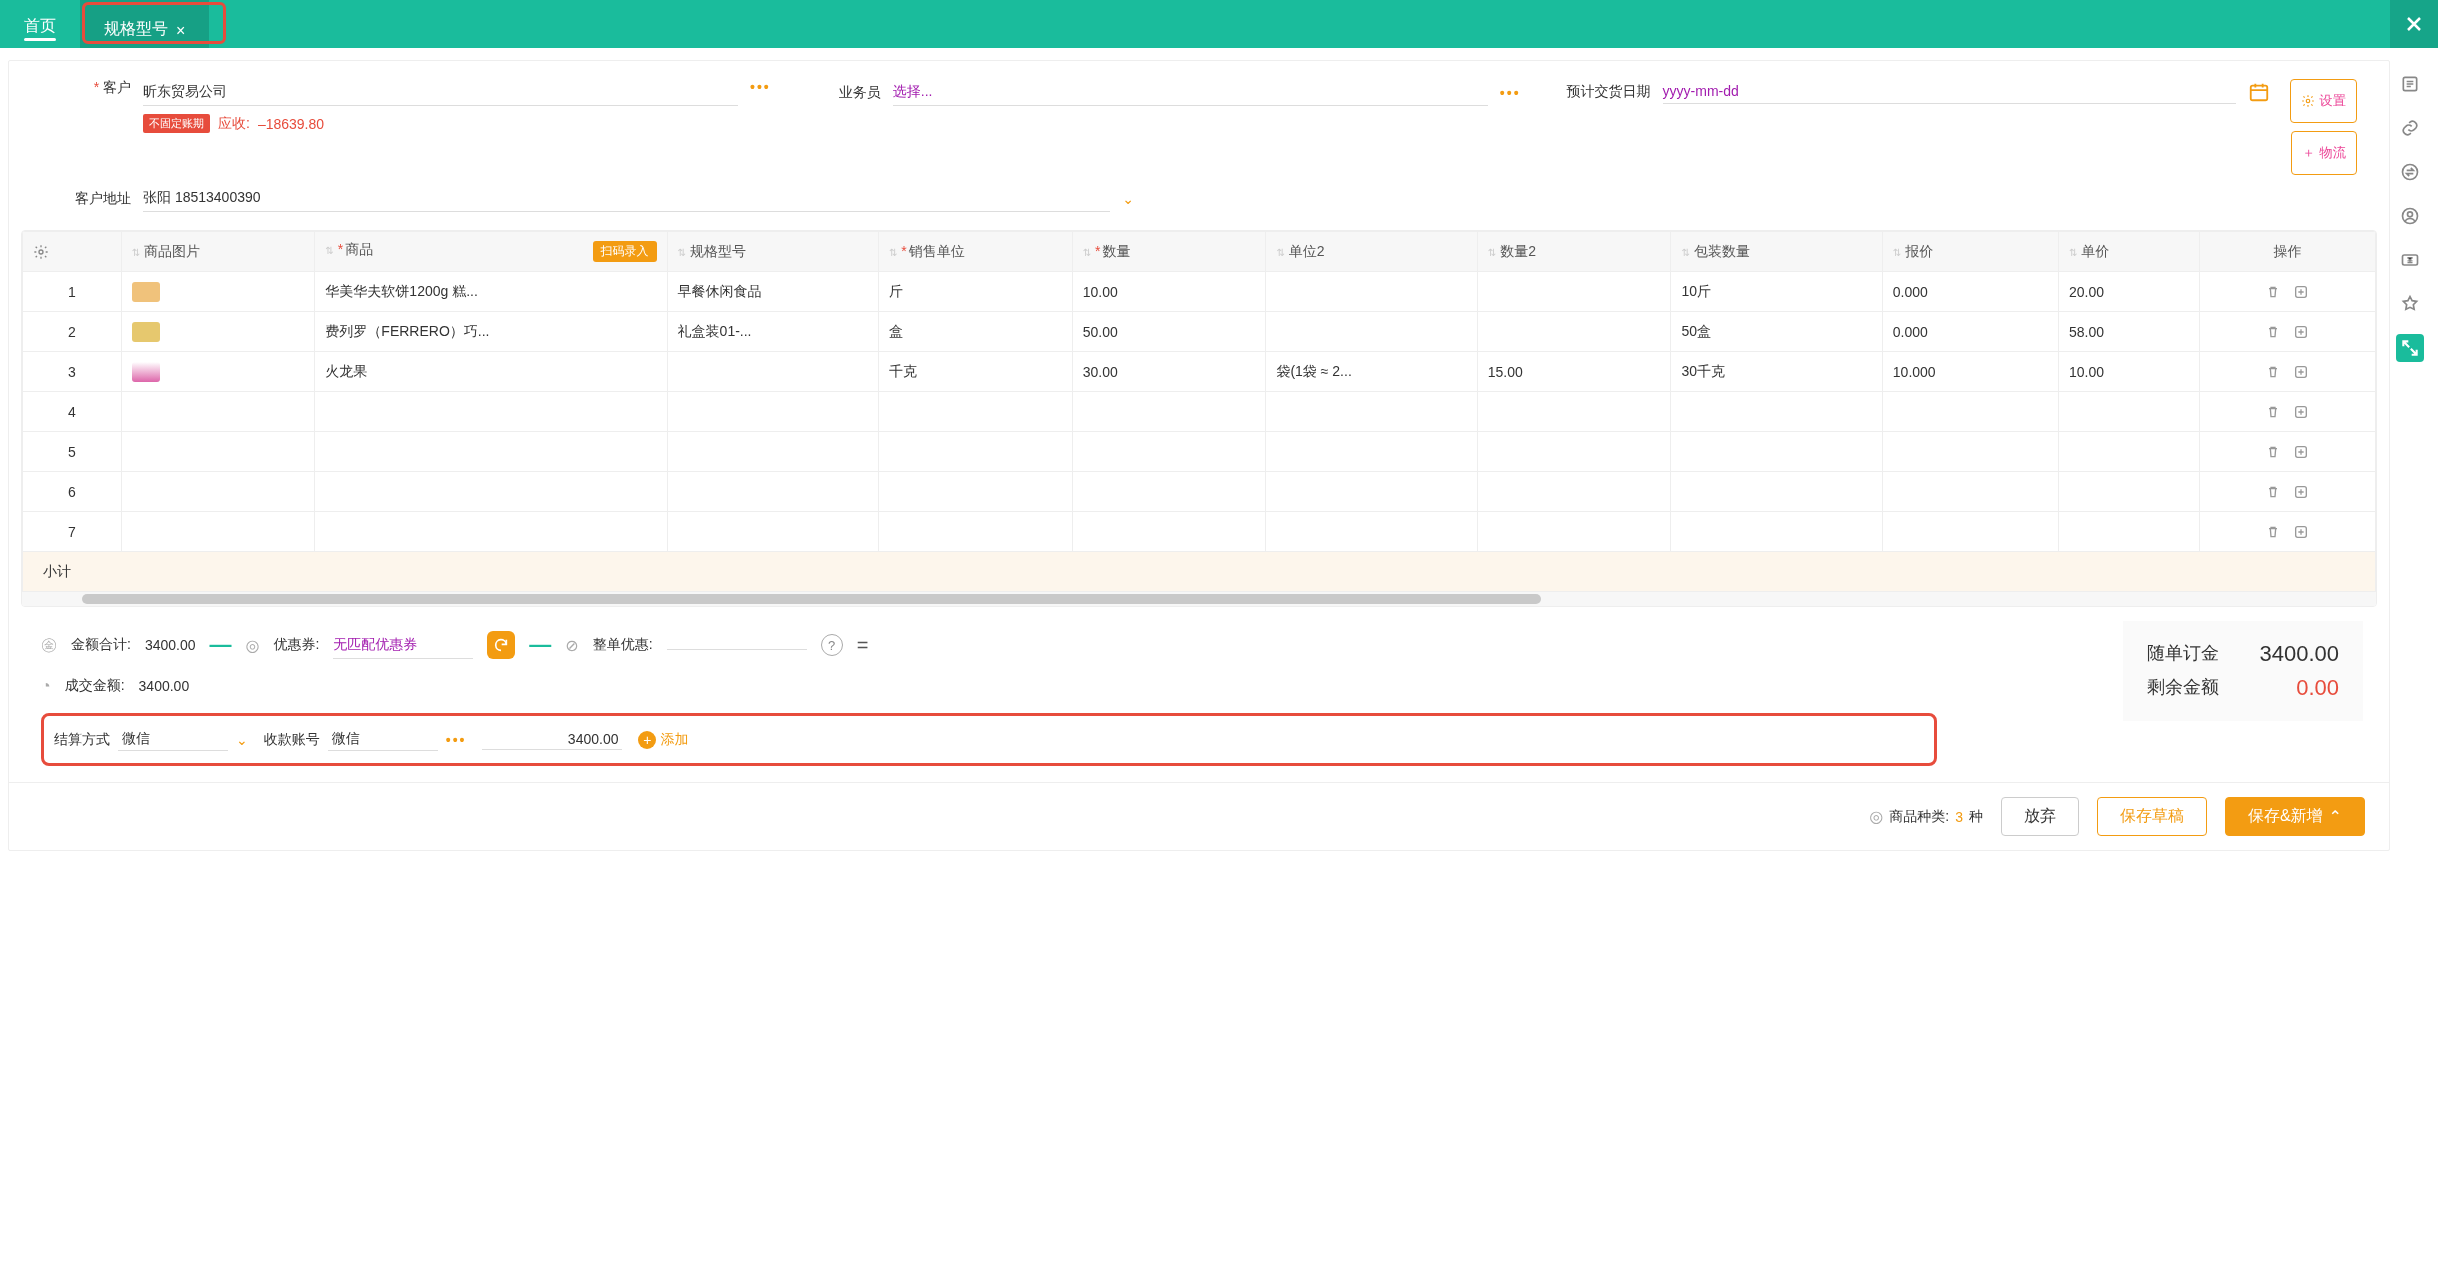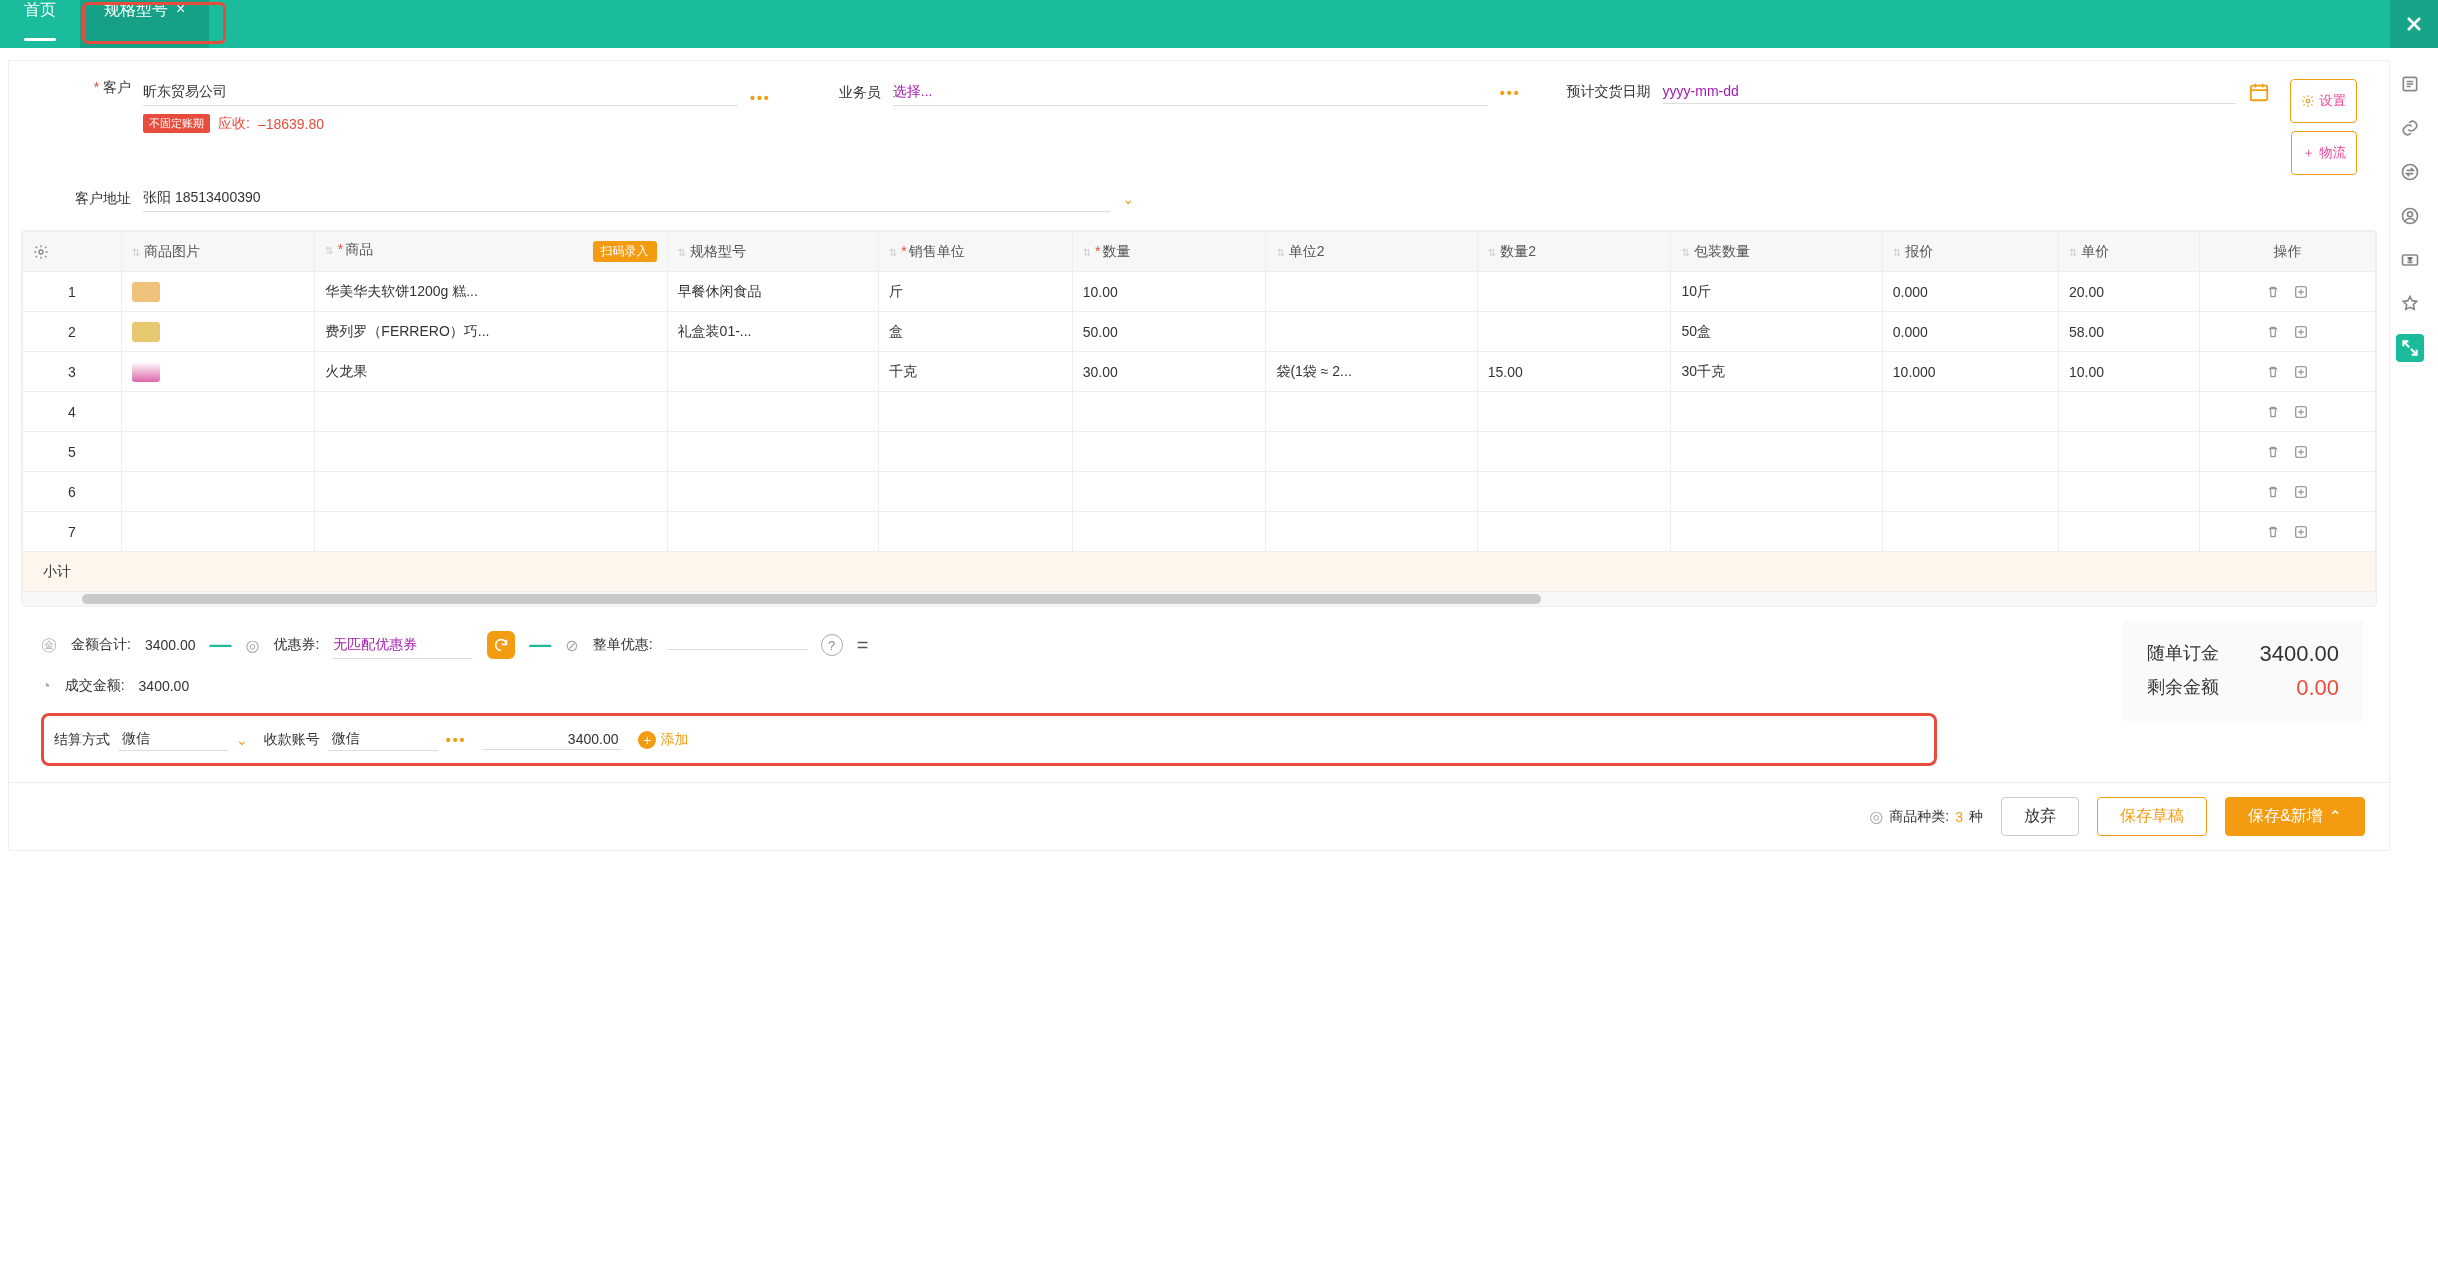--- a/index.html
+++ b/index.html
@@ -1,20 +1,20 @@
 <!DOCTYPE html>
 <html><head>
 <meta charset="utf-8">
 <style>
 * { box-sizing: border-box; margin: 0; padding: 0; }
 body { font-family: -apple-system, "Microsoft YaHei", sans-serif; font-size: 14px; color: #333; background: #fff; }
 
 
 .topbar { height: 48px; background: #1abc9c; display: flex; align-items: stretch; position: relative; }
-.tab { display: flex; align-items: flex-start; padding: 0 24px; color: #fff; font-size: 16px; cursor: pointer; position: relative; }
+.tab { display: flex; align-items: flex-end; padding: 8px 24px; color: #fff; font-size: 16px; cursor: pointer; position: relative; }
 .tab.active { background: #16a085; }
 .tab-home { border-bottom: 3px solid transparent; }
 .tab-home::after { content:""; position:absolute; left:24px; right:24px; bottom:4px; height:3px; background:#fff; border-radius:2px; }
 .tab .close { margin-left: 8px; font-size: 16px; }
 .topbar .closepanel { margin-left: auto; width: 48px; display:flex; align-items:center; justify-content:center; color:#fff; font-size:22px; cursor:pointer; background: rgba(0,0,0,0.12); }
 
 
 .annot-tab { position:absolute; border:3px solid #e74c3c; border-radius:6px; top:2px; left:82px; width:144px; height:42px; pointer-events:none; }
 
 
@@ -108,21 +108,21 @@
   </div>
 </div>
 
 <div class="page">
 <div class="content">
 
   <div class="formrow">
     <div class="field" style="flex:1;align-items:flex-start;">
       <span class="label req">客户</span>
       <div style="flex:1;">
-        <div style="display:flex;align-items:flex-end;gap:12px;">
+        <div style="display:flex;align-items:flex-start;gap:12px;">
           <span class="inputlike" style="flex:1;">昕东贸易公司</span>
           <span class="more-dots">•••</span>
         </div>
         <div style="margin-top:8px;display:flex;align-items:center;gap:8px;">
           <span class="badge-red">不固定账期</span>
           <span style="color:#e74c3c;">应收:</span>
           <span class="receivable">–18639.80</span>
         </div>
       </div>
     </div>

